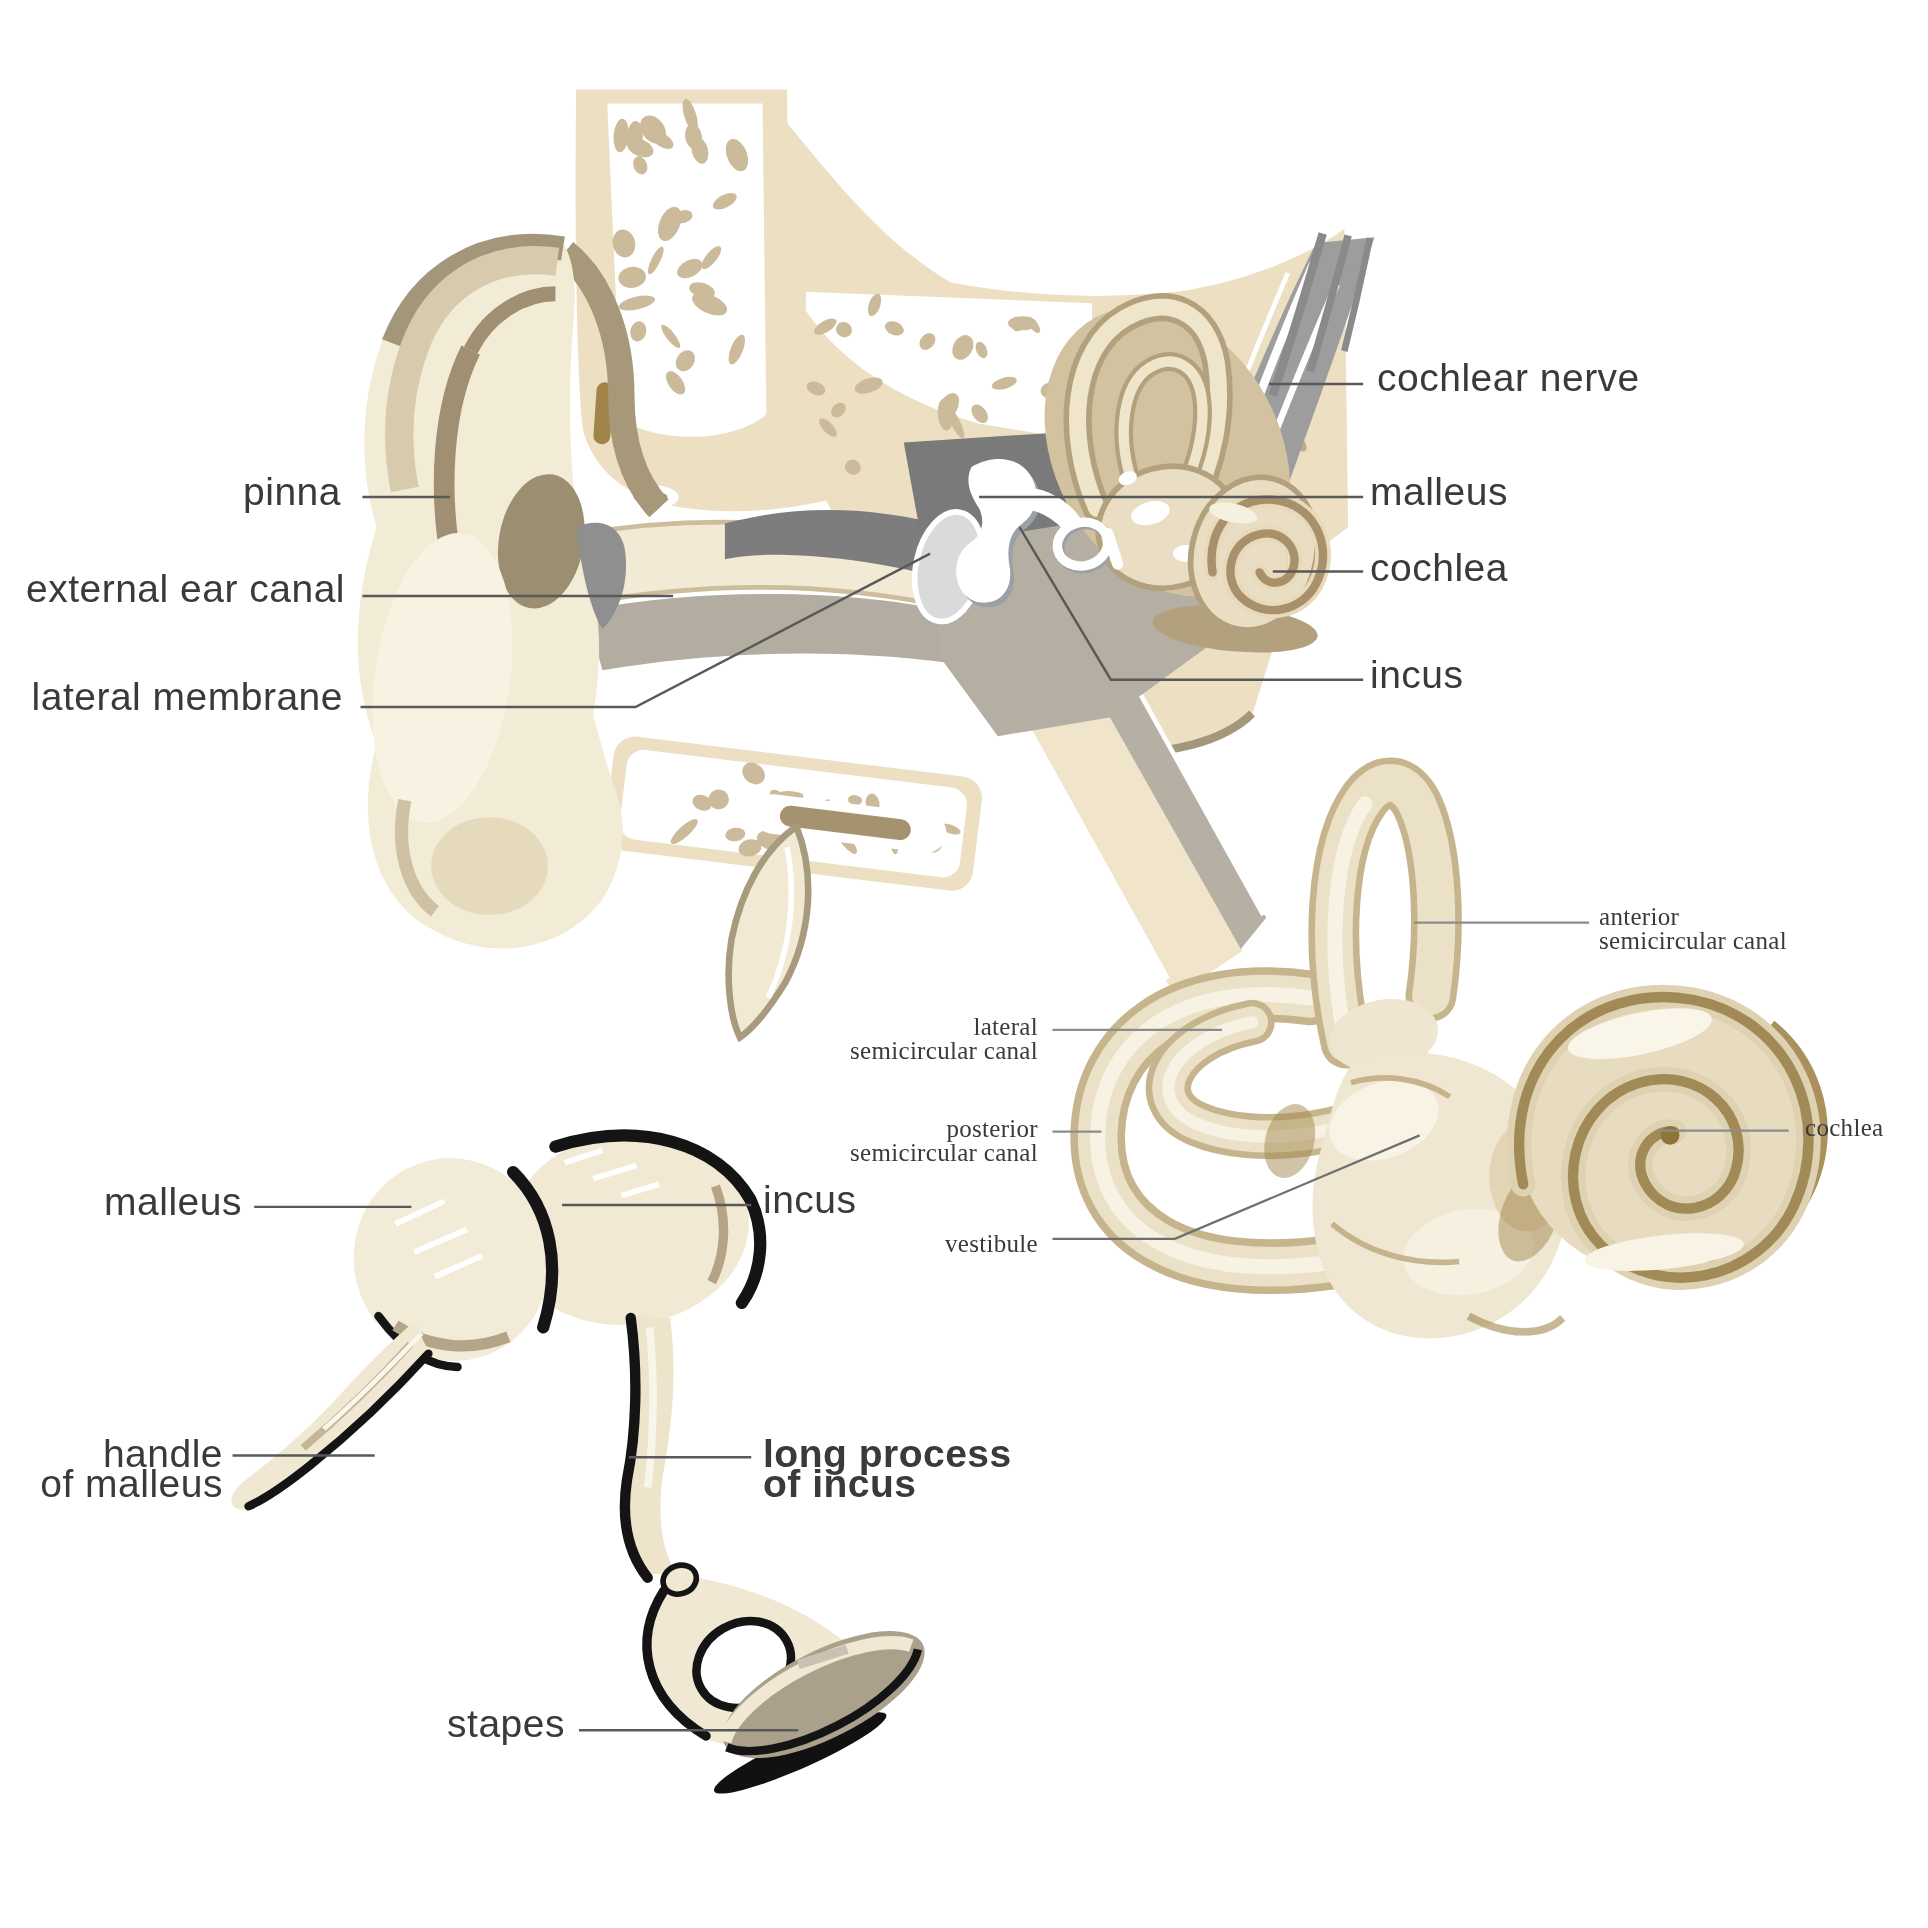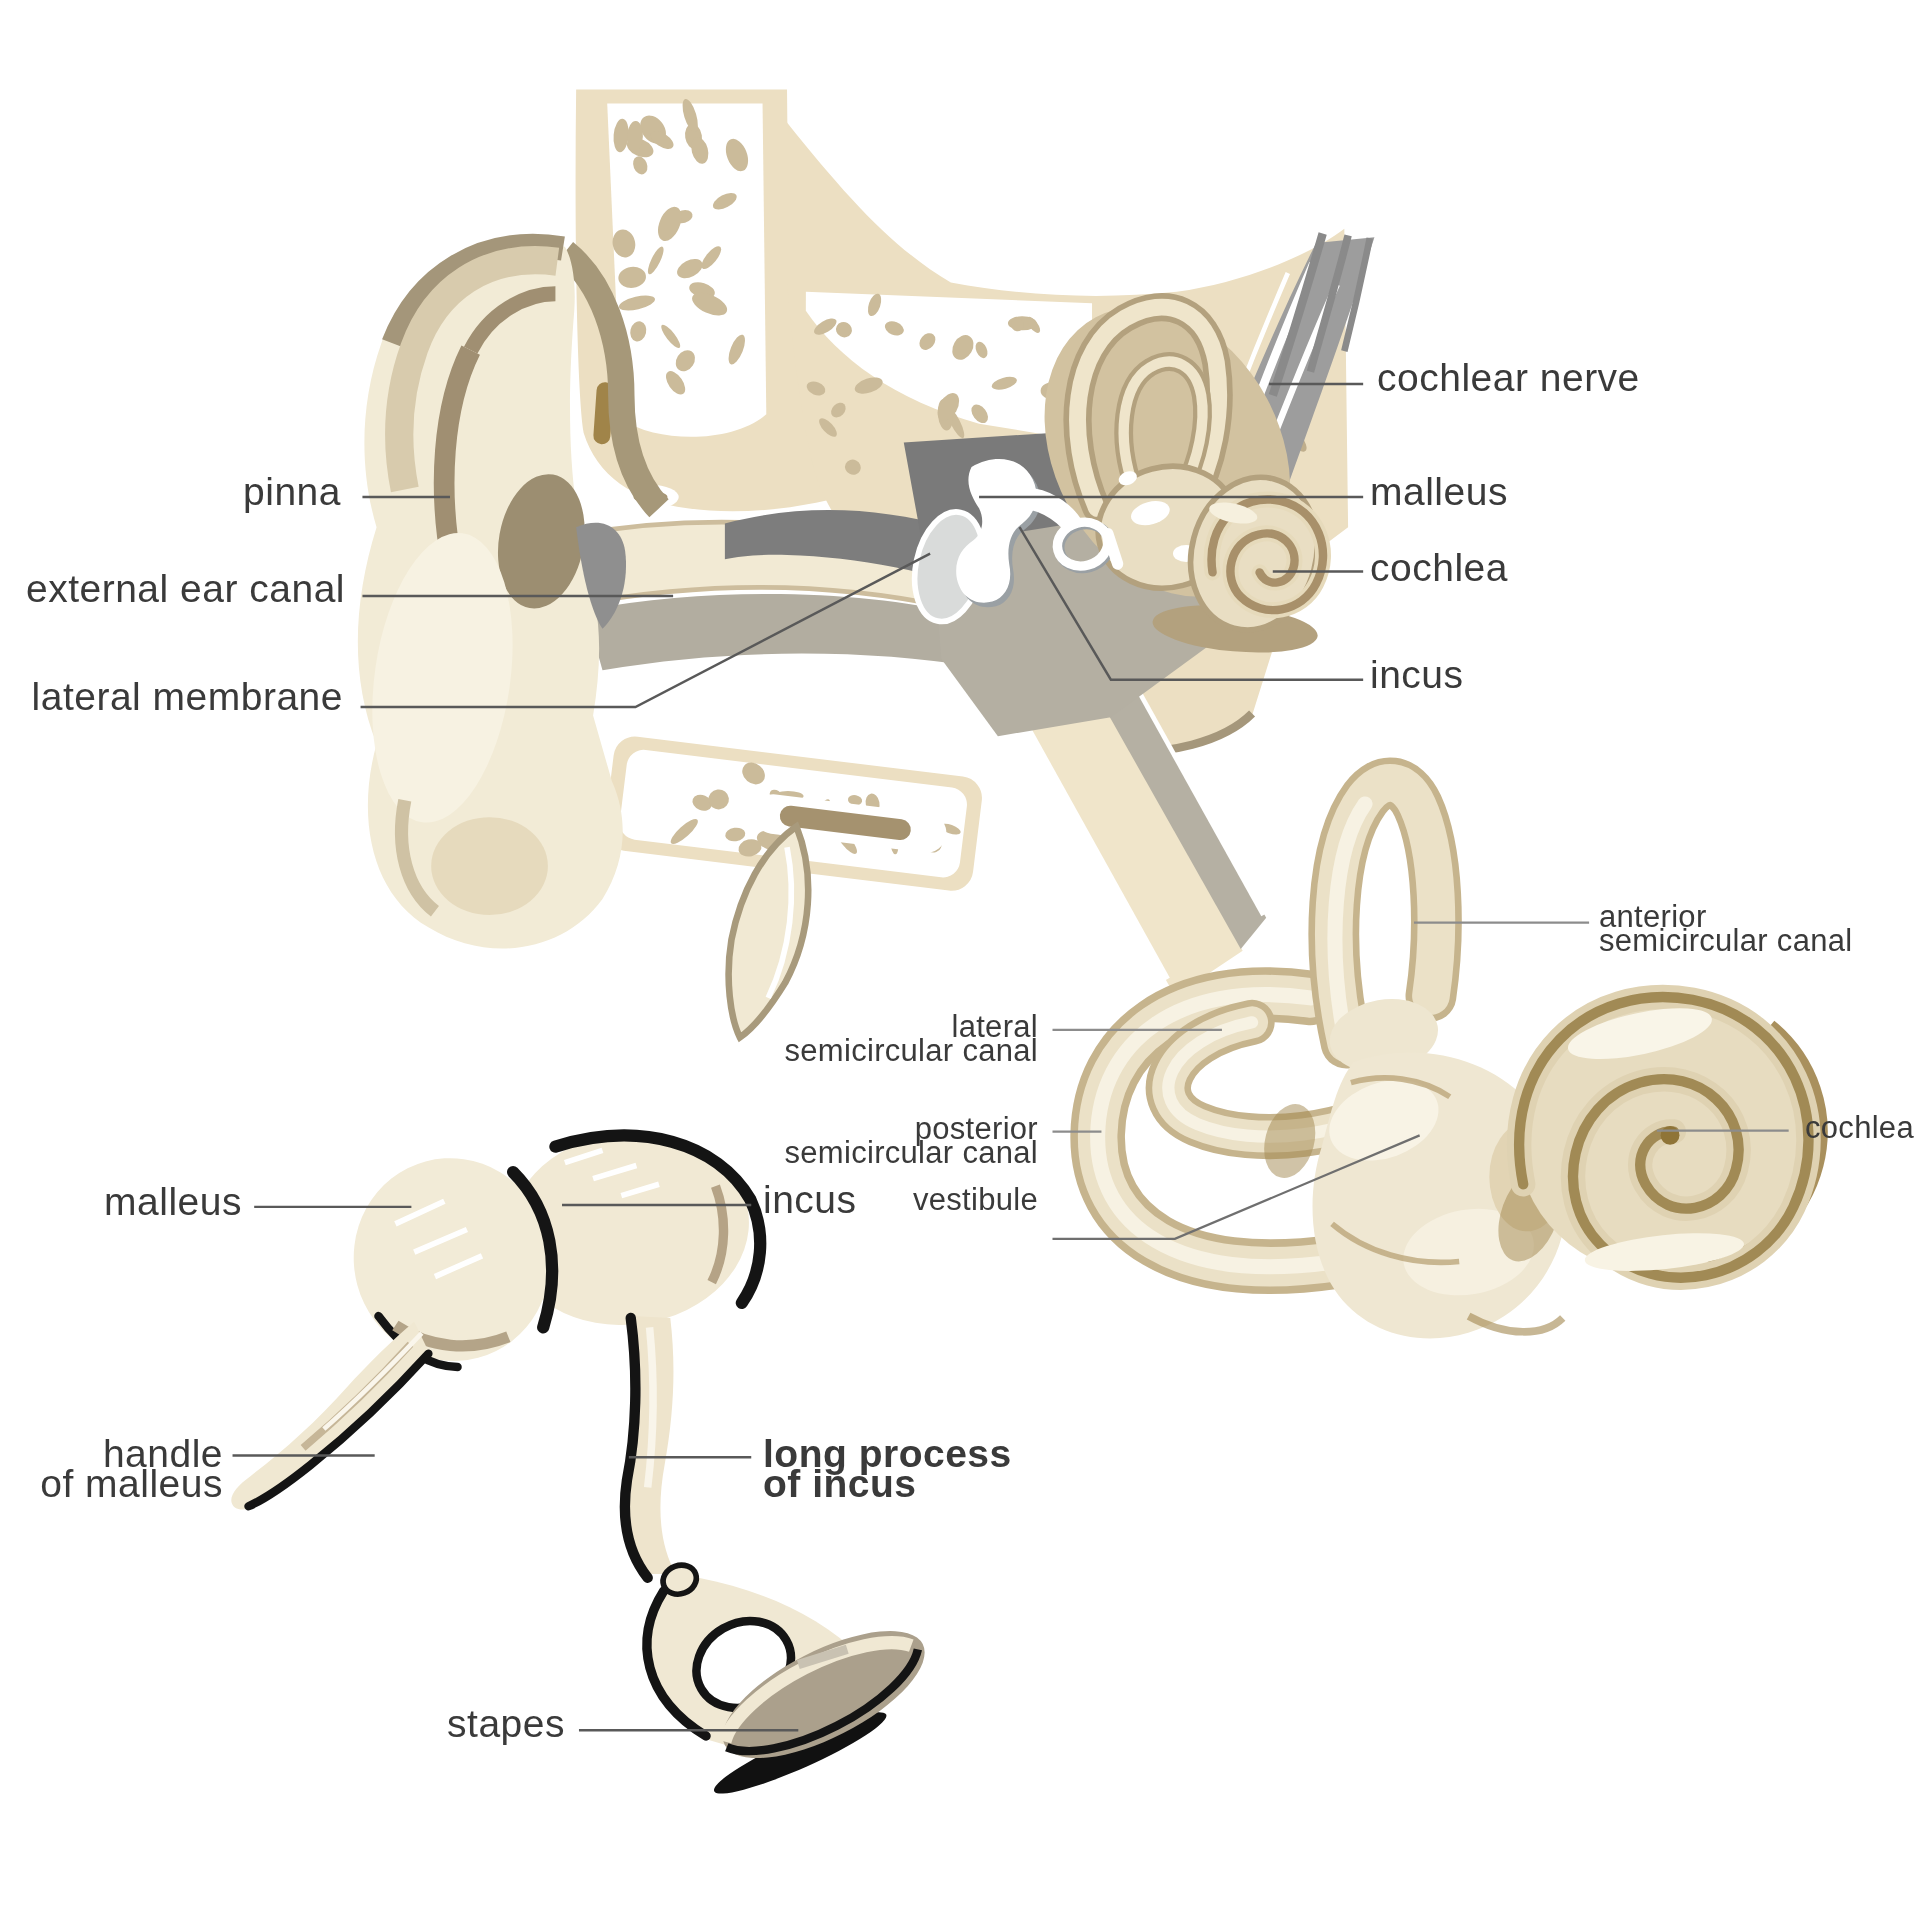--- a/index.html
+++ b/index.html
@@ -1,20 +1,20 @@
 <!DOCTYPE html>
 <html style="font-size:15px"><head>
 <meta charset="utf-8">
 <style>
   html,body{margin:0;padding:0;background:#fff;}
   .stage{position:relative;width:1928px;height:1928px;background:#fff;overflow:hidden;
          font-family:"Liberation Sans", sans-serif;}
   .stage svg{position:absolute;left:0;top:0;}
   .lbl{position:absolute;color:#3a3a3a;font-size:39px;line-height:30px;letter-spacing:0.5px;white-space:nowrap;}
-  .lbl.small{font-size:31px;line-height:23.5px;letter-spacing:0.3px;}
+  .lbl.small{font-size:25px;line-height:23.5px;letter-spacing:0.3px;font-family:Liberation Serif, serif;}
   .lbl.r{text-align:right;}
 </style>
 </head>
 <body>
 
 <div class="stage">
 
 <svg width="1928" height="1928" viewBox="0 0 2048 2048">
 
   <g>
@@ -355,17 +355,17 @@
   <div>semicircular canal</div>
 </div>
 <div class="lbl small r" style="right:890px;top:1015px;">
   <div>lateral</div>
   <div>semicircular canal</div>
 </div>
 <div class="lbl small r" style="right:890px;top:1117px;">
   <div>posterior</div>
   <div>semicircular canal</div>
 </div>
-<div class="lbl small r" style="right:890px;top:1188px;text-align:center;"><span>vestibule</span></div>
+<div class="lbl small r" style="right:890px;top:1232px;text-align:center;"><span>vestibule</span></div>
 <div class="lbl small" style="left:1805px;top:1116px;"><span>cochlea</span></div>
 
 </div>
 
 
 </body></html>

